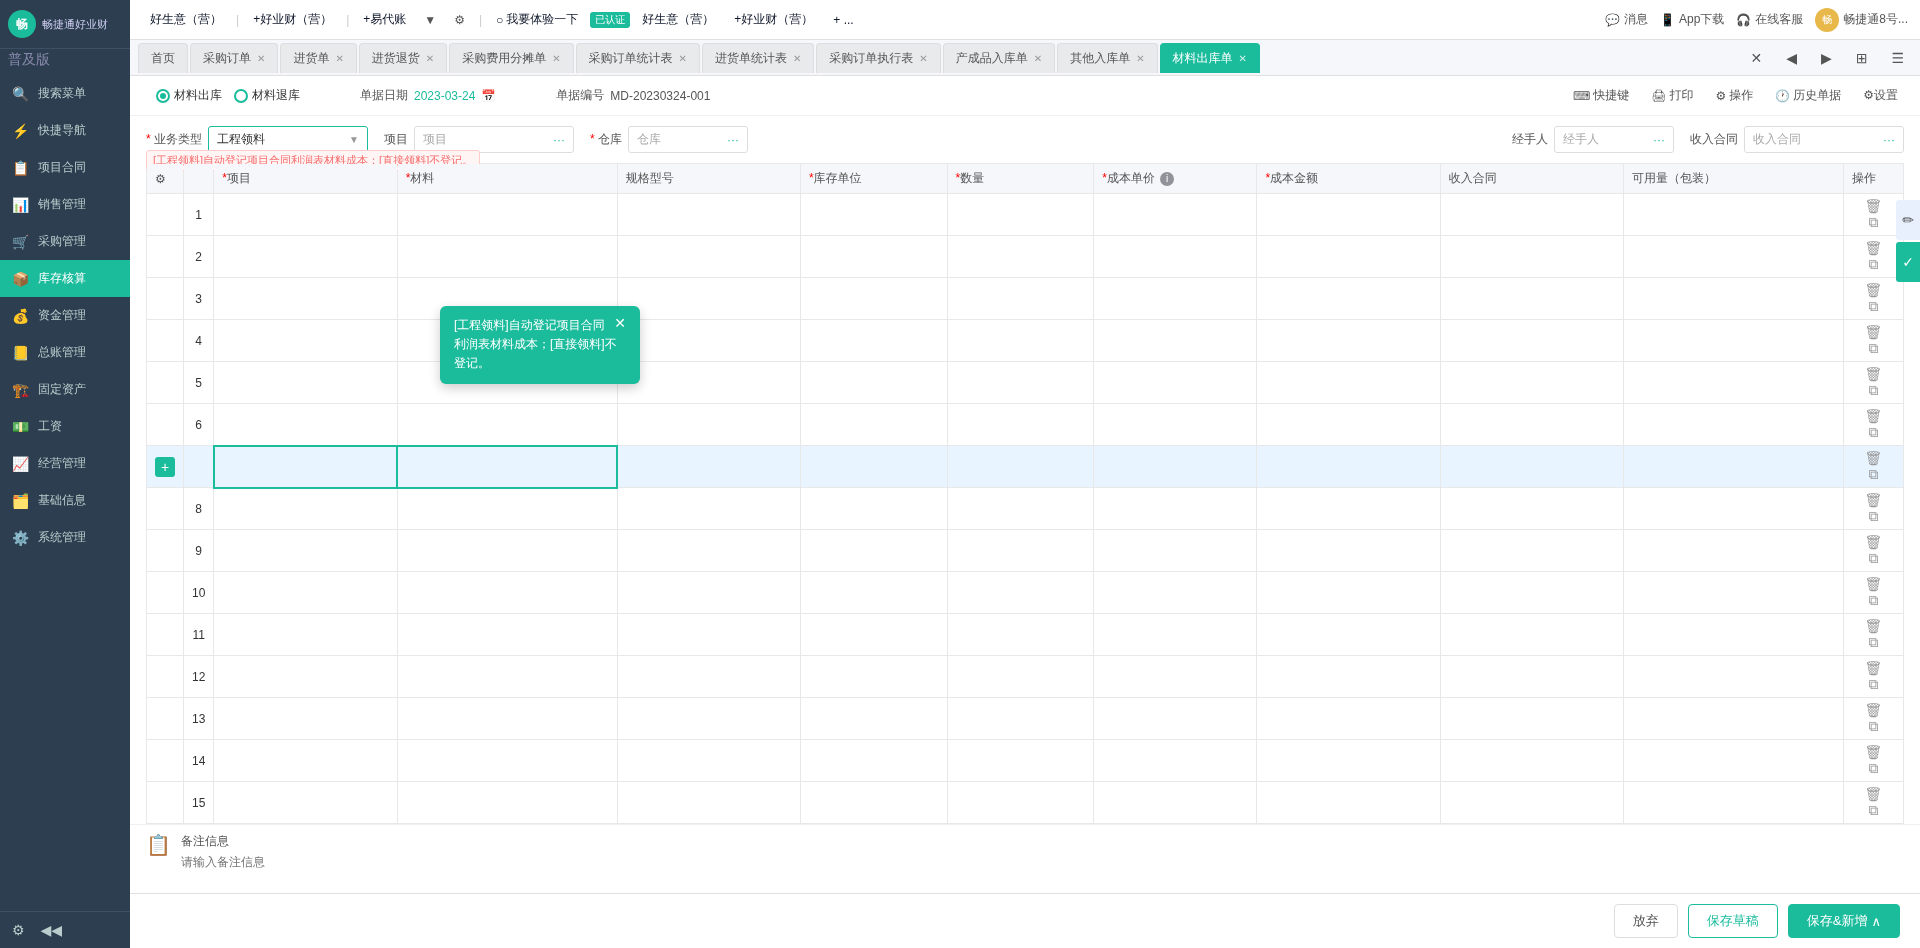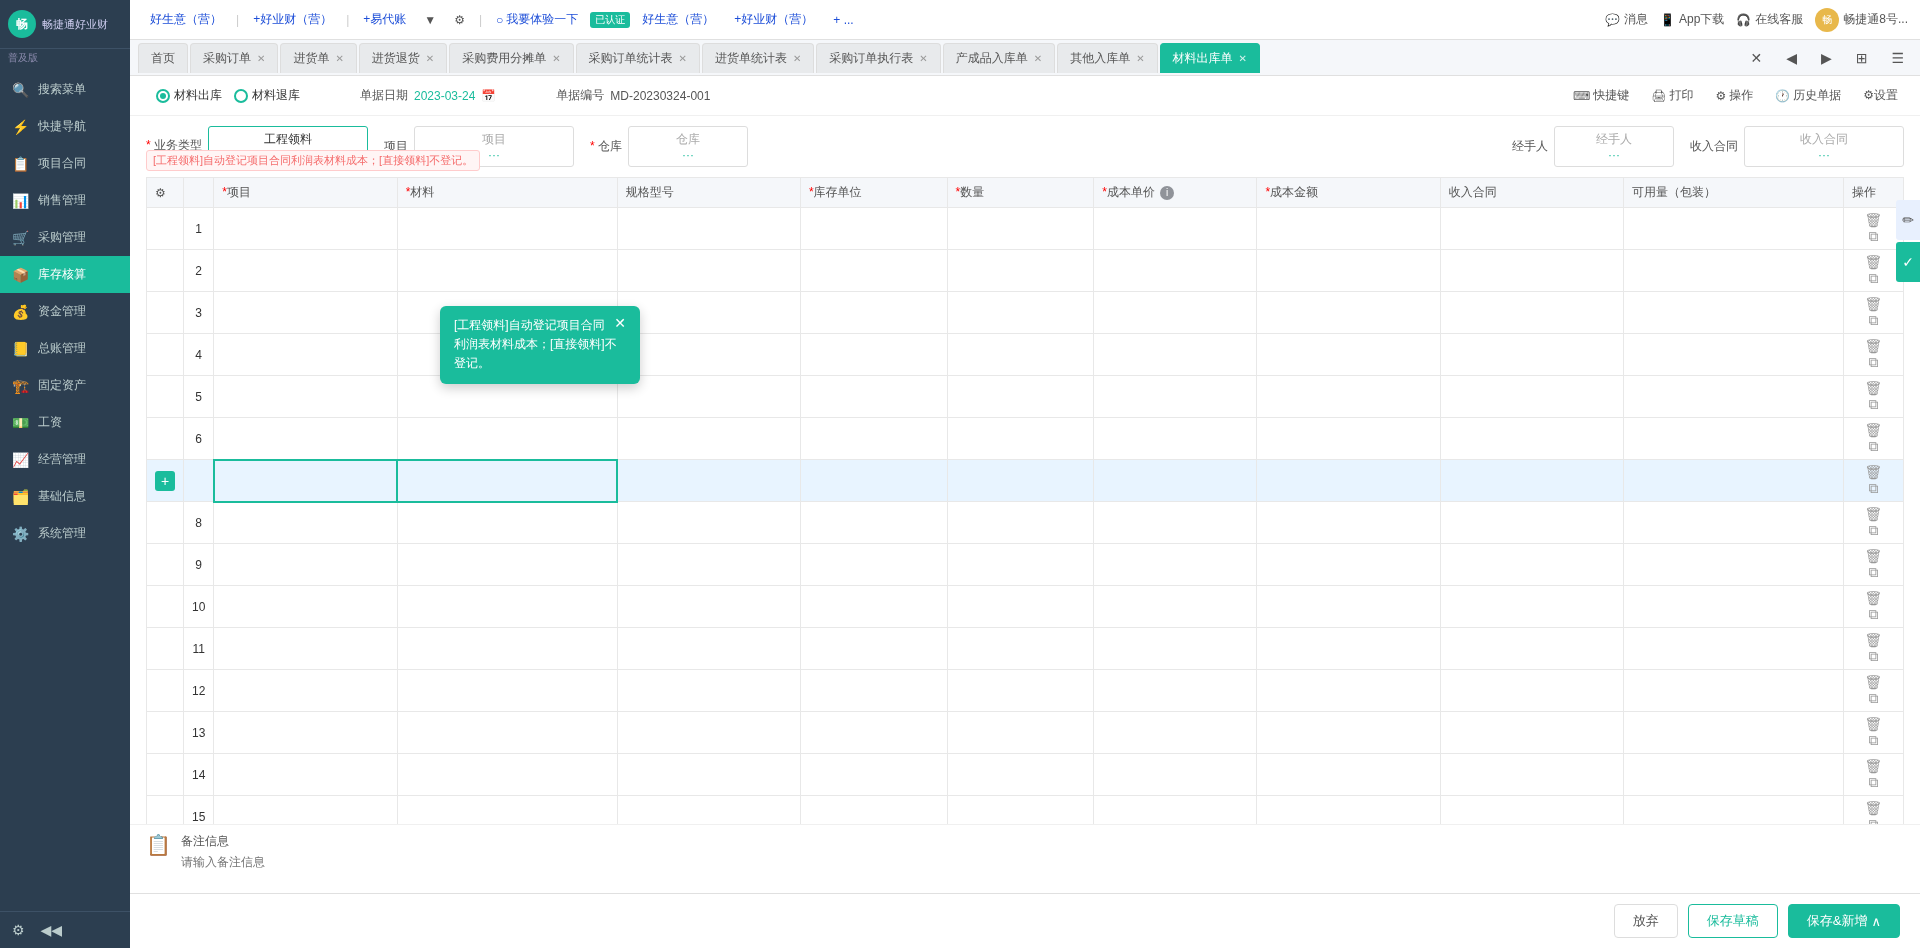--- a/index.html
+++ b/index.html
@@ -3,34 +3,34 @@
   <meta charset="utf-8">
   <style>
     * { box-sizing: border-box; margin: 0; padding: 0; }
     body { font-family: 'Microsoft YaHei', Arial, sans-serif; font-size: 12px; background: #f0f2f5; color: #333; display: flex; height: 948px; overflow: hidden; }
 
     
     .sidebar { width: 130px; background: #2c3e50; color: #fff; display: flex; flex-direction: column; flex-shrink: 0; height: 100%; }
     .sidebar-logo { padding: 10px 8px; border-bottom: 1px solid #3d5166; display: flex; align-items: center; gap: 6px; }
     .sidebar-logo-icon { width: 28px; height: 28px; background: #1abc9c; border-radius: 50%; display: flex; align-items: center; justify-content: center; font-size: 12px; color: #fff; font-weight: bold; flex-shrink: 0; }
     .sidebar-logo-text { font-size: 11px; color: #cce; line-height: 1.3; }
-    .sidebar-edition { font-size: 10px; color: #88a; padding: 2px 8px 6px; }
+    .sidebar-edition { font-size: 14px; color: #88a; padding: 2px 8px 6px; }
     .sidebar-menu { flex: 1; overflow-y: auto; }
     .sidebar-item { display: flex; align-items: center; gap: 8px; padding: 10px 12px; cursor: pointer; font-size: 12px; color: #bcc; transition: background 0.2s; }
     .sidebar-item.active { background: #1abc9c; color: #fff; }
     .sidebar-item-icon { font-size: 14px; width: 18px; text-align: center; }
     .sidebar-bottom { padding: 10px 12px; display: flex; gap: 16px; border-top: 1px solid #3d5166; }
     .sidebar-bottom-btn { color: #bcc; cursor: pointer; font-size: 14px; }
 
     
     .main { flex: 1; display: flex; flex-direction: column; overflow: hidden; }
 
     
     .top-nav { background: #fff; border-bottom: 1px solid #e0e0e0; padding: 0 12px; display: flex; align-items: center; height: 40px; gap: 4px; font-size: 12px; flex-shrink: 0; }
-    .top-nav-item { padding: 4px 8px; cursor: pointer; color: #1d4ed8; white-space: nowrap; display: flex; align-items: center; gap: 3px; }
+    .top-nav-item { padding: 4px 8px; cursor: pointer; color: #0f172a; white-space: nowrap; display: flex; align-items: center; gap: 3px; }
     .top-nav-divider { color: #ccc; margin: 0 2px; }
     .top-nav-more { padding: 4px 6px; cursor: pointer; color: #555; }
     .top-nav-settings { padding: 4px 8px; cursor: pointer; color: #555; }
     .top-nav-right { margin-left: auto; display: flex; align-items: center; gap: 12px; color: #555; }
     .top-nav-right-item { display: flex; align-items: center; gap: 4px; cursor: pointer; white-space: nowrap; }
     .nav-badge { background: #1abc9c; color: #fff; padding: 1px 5px; border-radius: 3px; font-size: 10px; }
     .nav-user-avatar { width: 24px; height: 24px; background: #e8b84b; border-radius: 50%; display: flex; align-items: center; justify-content: center; font-size: 10px; color: #fff; }
 
     
     .tab-bar { background: #f5f7fa; border-bottom: 1px solid #e0e0e0; display: flex; align-items: center; height: 36px; padding: 0 8px; flex-shrink: 0; overflow-x: auto; gap: 2px; }
@@ -52,21 +52,21 @@
     .radio-circle.checked::after { content: ''; width: 6px; height: 6px; background: #1abc9c; border-radius: 50%; display: block; }
     .form-header-mid { display: flex; align-items: center; gap: 6px; color: #555; margin-left: 44px; }
     .form-header-actions { margin-left: auto; display: flex; align-items: center; gap: 10px; color: #555; }
     .form-header-btn { cursor: pointer; display: flex; align-items: center; gap: 3px; padding: 3px 6px; border-radius: 3px; }
 
     
     .form-fields { padding: 10px 16px; display: flex; gap: 16px; align-items: flex-start; flex-shrink: 0; flex-wrap: wrap; position: relative; }
     .field-group { display: flex; align-items: center; gap: 6px; }
     .field-label { color: #555; white-space: nowrap; }
     .field-label.required::before { content: '* '; color: #f00; }
-    .field-input { border: 1px solid #ddd; border-radius: 3px; padding: 4px 8px; min-width: 120px; background: #fff; color: #333; display: flex; align-items: center; justify-content: space-between; cursor: pointer; position: relative; flex-direction: column; }
+    .field-input { border: 1px solid #ddd; border-radius: 3px; padding: 4px 8px; min-width: 120px; background: #fff; color: #333; display: flex; align-items: center; justify-content: space-between; cursor: pointer; position: relative; }
     .field-input.filled { border-color: #1abc9c; }
     .field-input .arrow { color: #999; font-size: 10px; }
 
     .tooltip-bubble { position: absolute; top: 190px; left: 310px; background: #1abc9c; color: #fff; border-radius: 6px; padding: 10px 14px; font-size: 12px; line-height: 1.6; z-index: 100; max-width: 200px; box-shadow: 0 4px 12px rgba(0,0,0,0.2); }
     .tooltip-close { float: right; cursor: pointer; margin-left: 8px; font-size: 14px; line-height: 1; }
 
     
     .data-table-wrap { flex: 1; overflow-y: auto; padding: 0 16px; }
     .data-table { width: 100%; border-collapse: collapse; font-size: 12px; }
     .data-table th { background: #f5f7fa; border: 1px solid #e8e8e8; padding: 6px 8px; text-align: left; font-weight: normal; color: #555; white-space: nowrap; position: sticky; top: 0; z-index: 2; }

